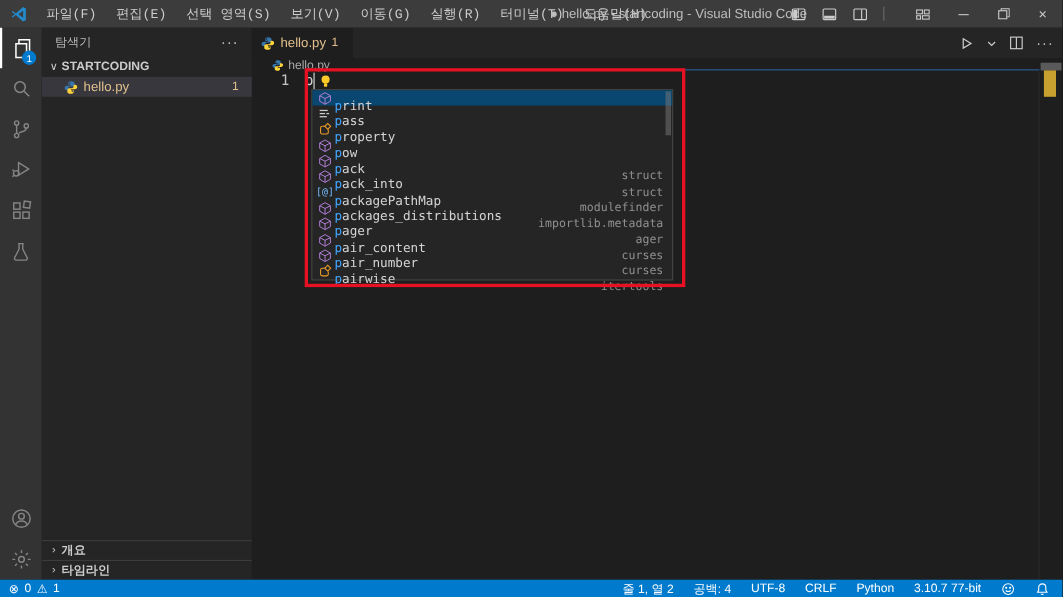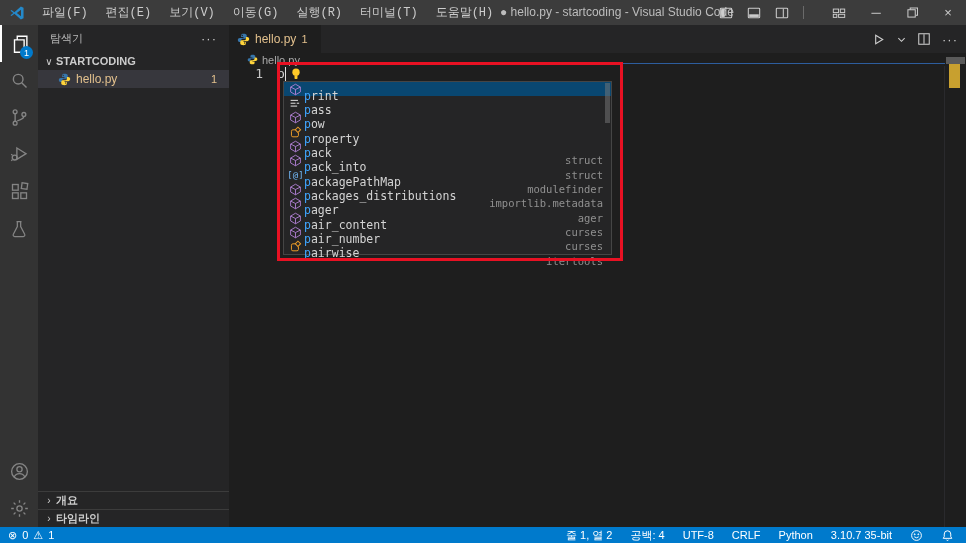--- a/index.html
+++ b/index.html
@@ -118,20 +118,21 @@
 </head>
 <body>
 
 <div class="titlebar">
   <svg class="vscode-logo" viewBox="0 0 24 24">
     <path fill="#2489ca" d="M17.8 2.1 8.1 10.9 3.9 7.6 2.2 8.5l4.4 3.5-4.4 3.5 1.7.9 4.2-3.3 9.7 8.8 4-1.9V4L17.8 2.1zM18 7.3v9.4l-6.3-4.7L18 7.3z"></path>
   </svg>
   <div class="menubar">
       <span class="menu-item">파일(F)</span>
       <span class="menu-item">편집(E)</span>
+      <span class="menu-item">선택 영역(S)</span>
       <span class="menu-item">보기(V)</span>
       <span class="menu-item">이동(G)</span>
       <span class="menu-item">실행(R)</span>
       <span class="menu-item">터미널(T)</span>
       <span class="menu-item">도움말(H)</span>
     </div>
   <div class="window-title">● hello.py - startcoding - Visual Studio Code</div>
   <div class="win-controls">
     <div class="layout-icons">
       <svg width="14" height="14" viewBox="0 0 16 16">
@@ -318,36 +319,36 @@
                 <rect x="2" y="7" width="6" height="1.4"></rect>
                 <rect x="9.5" y="7" width="3" height="1.4"></rect>
                 <rect x="2" y="10.5" width="8" height="1.4"></rect>
               </svg>
             </span>
             <span class="sg-label"><span class="match">p</span>ass</span>
             <span class="sg-detail"></span>
           </div>
           <div class="suggest-row">
             <span class="sg-icon">
-              <svg width="13" height="13" viewBox="0 0 16 16" fill="none" stroke="#b180d7" stroke-width="1.1">
-                <path d="M8 1.5 14 5v6L8 14.5 2 11V5z"></path>
-                <path d="M8 8 14 5M8 8 2 5M8 8v6.5"></path>
-              </svg>
-            </span>
-            <span class="sg-label"><span class="match">p</span>ow</span>
-            <span class="sg-detail"></span>
-          </div>
-          <div class="suggest-row">
-            <span class="sg-icon">
               <svg width="13" height="13" viewBox="0 0 16 16" fill="none" stroke="#ee9d28" stroke-width="1.2">
                 <rect x="8.7" y="2.4" width="4.6" height="4.6" transform="rotate(45 11 4.7)"></rect>
                 <path d="M8 4.7H4.8A1.8 1.8 0 0 0 3 6.5v5A1.8 1.8 0 0 0 4.8 13.3h5a1.8 1.8 0 0 0 1.8-1.8V8.3"></path>
               </svg>
             </span>
             <span class="sg-label"><span class="match">p</span>roperty</span>
+            <span class="sg-detail"></span>
+          </div>
+          <div class="suggest-row">
+            <span class="sg-icon">
+              <svg width="13" height="13" viewBox="0 0 16 16" fill="none" stroke="#b180d7" stroke-width="1.1">
+                <path d="M8 1.5 14 5v6L8 14.5 2 11V5z"></path>
+                <path d="M8 8 14 5M8 8 2 5M8 8v6.5"></path>
+              </svg>
+            </span>
+            <span class="sg-label"><span class="match">p</span>ow</span>
             <span class="sg-detail"></span>
           </div>
           <div class="suggest-row">
             <span class="sg-icon">
               <svg width="13" height="13" viewBox="0 0 16 16" fill="none" stroke="#b180d7" stroke-width="1.1">
                 <path d="M8 1.5 14 5v6L8 14.5 2 11V5z"></path>
                 <path d="M8 8 14 5M8 8 2 5M8 8v6.5"></path>
               </svg>
             </span>
             <span class="sg-label"><span class="match">p</span>ack</span>
@@ -437,21 +438,21 @@
     <span>0</span>
     <span class="st-ico">⚠</span>
     <span>1</span>
   </div>
   <div class="st-right" id="status-right">
     <span class="st-item">줄 1, 열 2</span>
       <span class="st-item">공백: 4</span>
       <span class="st-item">UTF-8</span>
       <span class="st-item">CRLF</span>
       <span class="st-item">Python</span>
-      <span class="st-item">3.10.7 35-bit</span>
+      <span class="st-item">3.10.7 77-bit</span>
       <svg width="13" height="13" viewBox="0 0 16 16" fill="none" stroke="#ffffff" stroke-width="1.2">
         <circle cx="8" cy="8" r="6"></circle>
         <circle cx="5.8" cy="6.5" r="0.6" fill="#fff"></circle>
         <circle cx="10.2" cy="6.5" r="0.6" fill="#fff"></circle>
         <path d="M5.3 9.6q2.7 2.4 5.4 0"></path>
       </svg>
     <svg width="13" height="13" viewBox="0 0 16 16" fill="none" stroke="#ffffff" stroke-width="1.2">
         <path d="M8 2.2a4 4 0 0 0-4 4v3.2L2.7 11.5h10.6L12 9.4V6.2a4 4 0 0 0-4-4z"></path>
         <path d="M6.7 13.2a1.4 1.4 0 0 0 2.6 0"></path>
       </svg>

